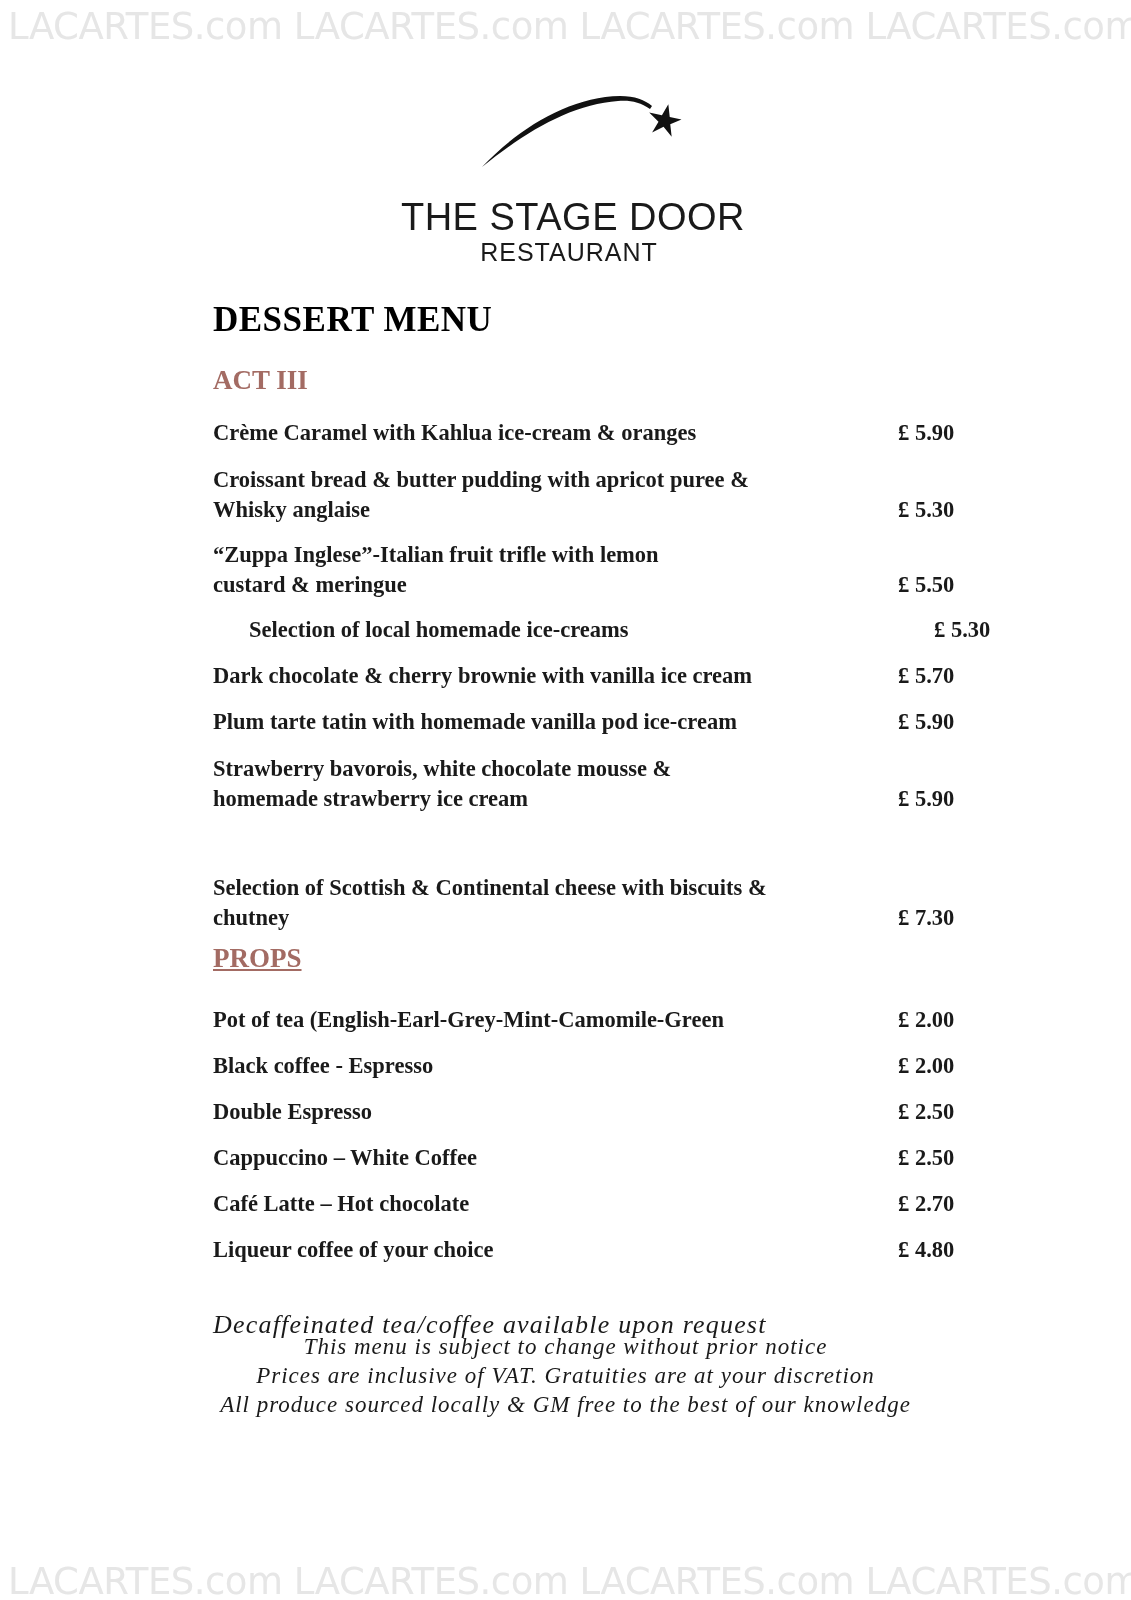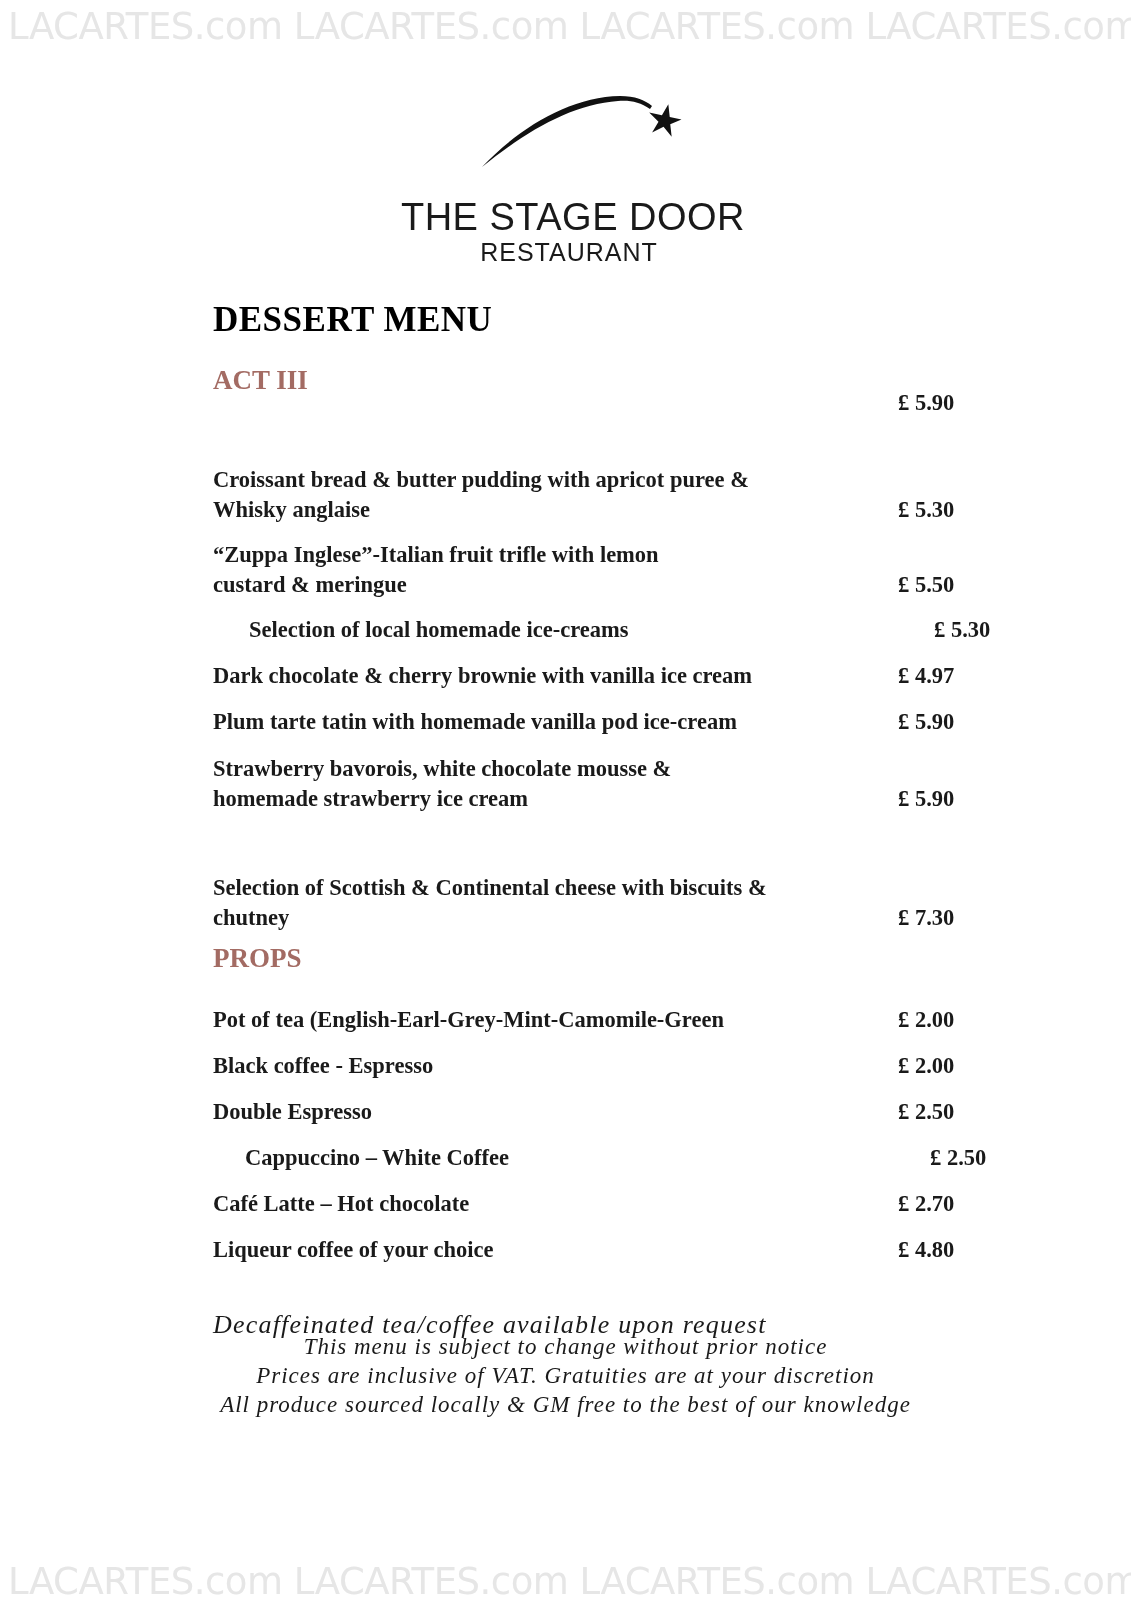--- a/index.html
+++ b/index.html
@@ -56,66 +56,67 @@
 </svg>
 
 <div class="brand-title">THE STAGE DOOR</div>
 <div class="brand-sub">RESTAURANT</div>
 
 <div class="menu-title">DESSERT MENU</div>
 
 <div class="section-title" style="top:365px;">ACT III</div>
 
 <div class="item" style="top:418px;">
+  <span class="item-name">Crème Caramel with Kahlua ice-cream &amp; oranges</span>
   <span class="price">£ 5.90</span>
 </div>
 <div class="item" style="top:465px;">
   <span class="item-name" style="width:540px;">Croissant bread &amp; butter pudding with apricot puree &amp; Whisky anglaise</span>
   <span class="price">£ 5.30</span>
 </div>
 <div class="item" style="top:540px;">
   <span class="item-name" style="width:460px;">“Zuppa Inglese”-Italian fruit trifle with lemon custard &amp; meringue</span>
   <span class="price">£ 5.50</span>
 </div>
 <div class="item" style="top:615px;margin-left:36px;">
   <span class="item-name">Selection of local homemade ice-creams</span>
   <span class="price">£ 5.30</span>
 </div>
 <div class="item" style="top:661px;">
   <span class="item-name">Dark chocolate &amp; cherry brownie with vanilla ice cream</span>
-  <span class="price">£ 4.97</span>
+  <span class="price">£ 5.70</span>
 </div>
 <div class="item" style="top:707px;">
   <span class="item-name">Plum tarte tatin with homemade vanilla pod ice-cream</span>
   <span class="price">£ 5.90</span>
 </div>
 <div class="item" style="top:754px;">
   <span class="item-name" style="width:560px;">Strawberry bavorois, white chocolate mousse &amp; homemade strawberry ice cream</span>
   <span class="price">£ 5.90</span>
 </div>
 <div class="item" style="top:829px;margin-top:44px;">
   <span class="item-name" style="width:560px;">Selection of Scottish &amp; Continental cheese with biscuits &amp; chutney</span>
   <span class="price">£ 7.30</span>
 </div>
 
-<div class="section-title" style="top:943px;">PROPS</div>
+<div class="section-title" style="top:943px;text-decoration:underline;">PROPS</div>
 
 <div class="item" style="top:1005px;">
   <span class="item-name">Pot of tea (English-Earl-Grey-Mint-Camomile-Green</span>
   <span class="price">£ 2.00</span>
 </div>
 <div class="item" style="top:1051px;">
   <span class="item-name">Black coffee - Espresso</span>
   <span class="price">£ 2.00</span>
 </div>
 <div class="item" style="top:1097px;">
   <span class="item-name">Double Espresso</span>
   <span class="price">£ 2.50</span>
 </div>
-<div class="item" style="top:1143px;margin-left:32px;">
+<div class="item" style="top:1143px;">
   <span class="item-name">Cappuccino – White Coffee</span>
   <span class="price">£ 2.50</span>
 </div>
 <div class="item" style="top:1189px;">
   <span class="item-name">Café Latte – Hot chocolate</span>
   <span class="price">£ 2.70</span>
 </div>
 <div class="item" style="top:1235px;">
   <span class="item-name">Liqueur coffee of your choice</span>
   <span class="price">£ 4.80</span>

